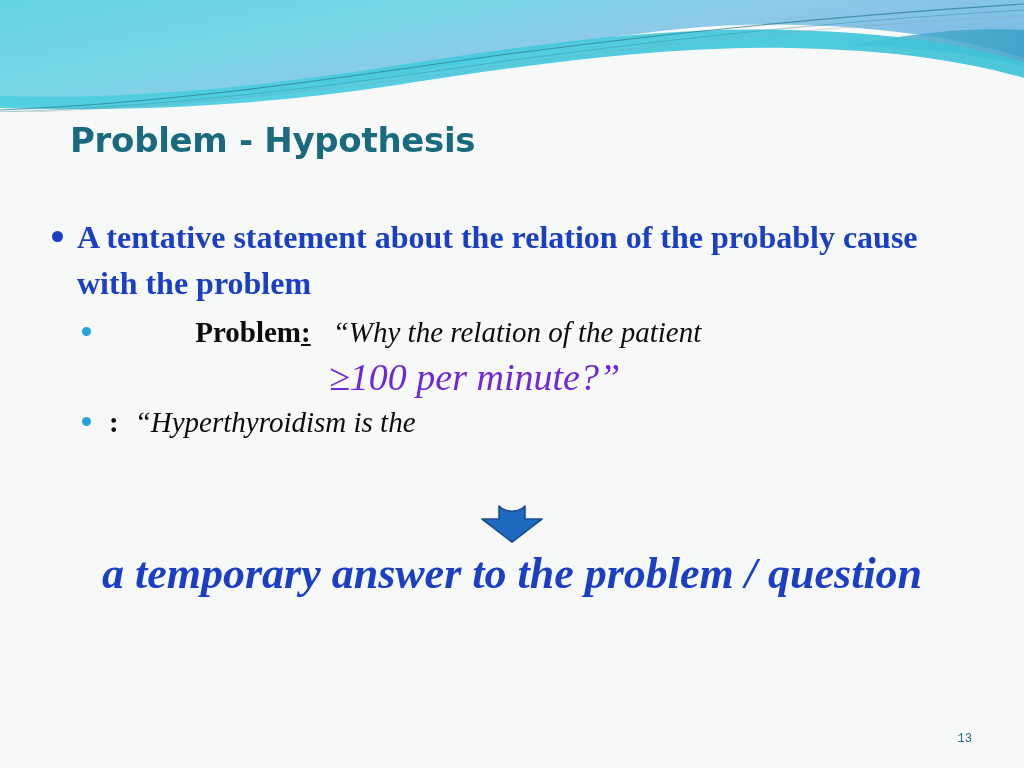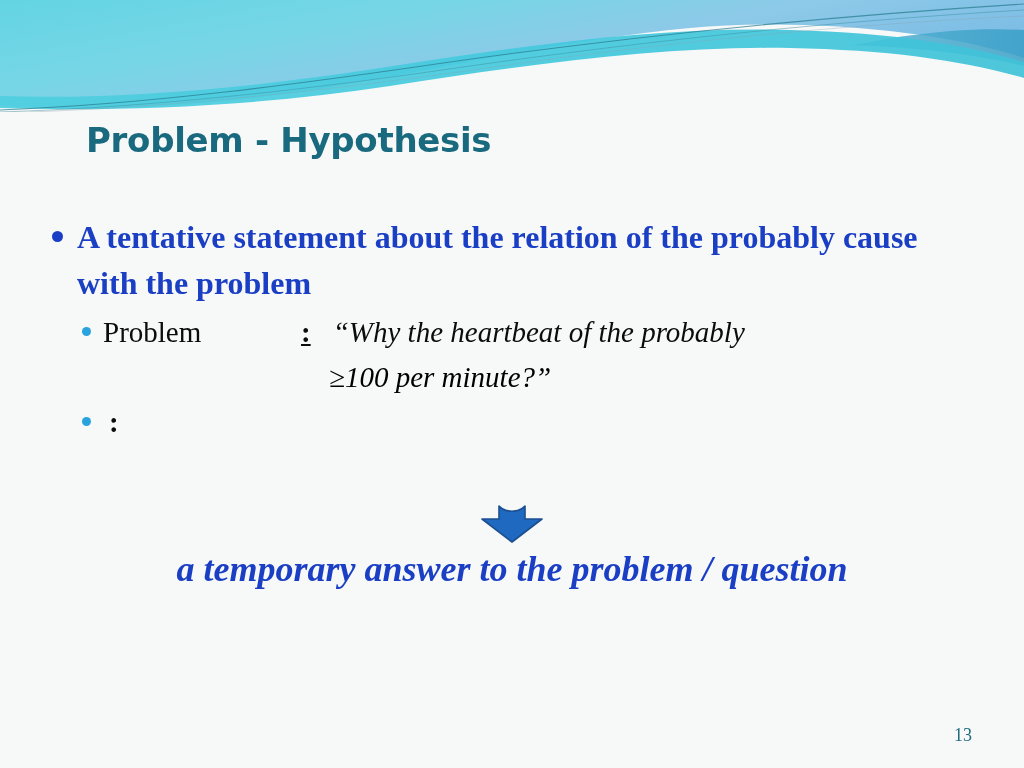--- a/index.html
+++ b/index.html
@@ -24,21 +24,21 @@
     height: 112px;
     overflow: hidden;
   }
   #slide-banner svg {
     display: block;
   }
 
   
   #slide-title {
     position: absolute;
-    left: 86px;
+    left: 70px;
     top: 120px;
     font-family: "DejaVu Sans", sans-serif;
     font-weight: bold;
     font-size: 34px;
     letter-spacing: -0.3px;
     color: #19697f;
     white-space: nowrap;
   }
 
   #content-body {
@@ -95,22 +95,23 @@
   }
   .lvl2-line {
     display: flex;
     align-items: baseline;
     font-size: 29px;
     line-height: 45px;
     color: #0c0c0c;
   }
   .lbl {
     font-family: "Liberation Serif", serif;
-    font-weight: normal;
-    white-space: nowrap;
+    font-weight: bold;
+    white-space: nowrap;
+    text-align: right;
   }
   .lbl-problem {
     width: 198px;
   }
   .colon-underline {
     text-decoration: underline;
     font-weight: bold;
     margin-right: 22px;
   }
   .colon-plain {
@@ -119,23 +120,23 @@
     margin-right: 16px;
   }
   .quote {
     font-family: "Liberation Serif", serif;
     font-style: italic;
     white-space: nowrap;
   }
   .cont-line {
     font-family: "Liberation Serif", serif;
     font-style: italic;
-    font-size: 29px;
+    font-size: 38px;
     line-height: 45px;
-    color: #000000;
+    color: #6d28d9;
     white-space: nowrap;
   }
   .cont-problem {
     padding-left: 247px;
   }
   .cont-hypothesis {
     padding-left: 255px;
   }
 
   
@@ -150,30 +151,30 @@
   
   #conclusion {
     position: absolute;
     left: 0;
     top: 548px;
     width: 1024px;
     text-align: center;
     font-family: "Liberation Serif", serif;
     font-weight: bold;
     font-style: italic;
-    font-size: 36px;
+    font-size: 44px;
     color: #1b3fc4;
   }
 
   #page-number {
     position: absolute;
     right: 52px;
     bottom: 22px;
-    font-family: Liberation Serif, serif;
-    font-size: 18px;
+    font-family: Liberation Mono, monospace;
+    font-size: 12px;
     color: #1f6b80;
   }
 </style>
 </head>
 <body>
 
 <div id="slide-banner">
   <svg width="1024" height="112" viewBox="0 0 1024 112" xmlns="http://www.w3.org/2000/svg">
     <defs>
       <linearGradient id="gradTop" x1="0" y1="0" x2="1" y2="0.55">
@@ -236,31 +237,32 @@
   </div>
 
   <div class="lvl2-block">
 
     <div class="lvl2-row">
       <span class="lvl2-dot"></span>
       <div class="lvl2-body">
         <div class="lvl2-line">
           <span class="lbl lbl-problem">Problem</span>
           <span class="colon-underline">:</span>
-          <span class="quote">“Why the heartbeat of the probably</span>
+          <span class="quote">“Why the relation of the patient</span>
         </div>
       </div>
     </div>
     <div class="cont-line cont-problem">≥100 per minute?”</div>
 
     <div class="lvl2-row">
       <span class="lvl2-dot"></span>
       <div class="lvl2-body">
         <div class="lvl2-line">
           <span class="colon-plain">:</span>
+          <span class="quote">“Hyperthyroidism is the</span>
         </div>
       </div>
     </div>
 
   </div>
 </div>
 
 <div id="arrow-wrap">
   <svg width="66" height="42" viewBox="0 0 66 42" xmlns="http://www.w3.org/2000/svg">
     <path d="M20,3 C26,10 40,10 46,3

